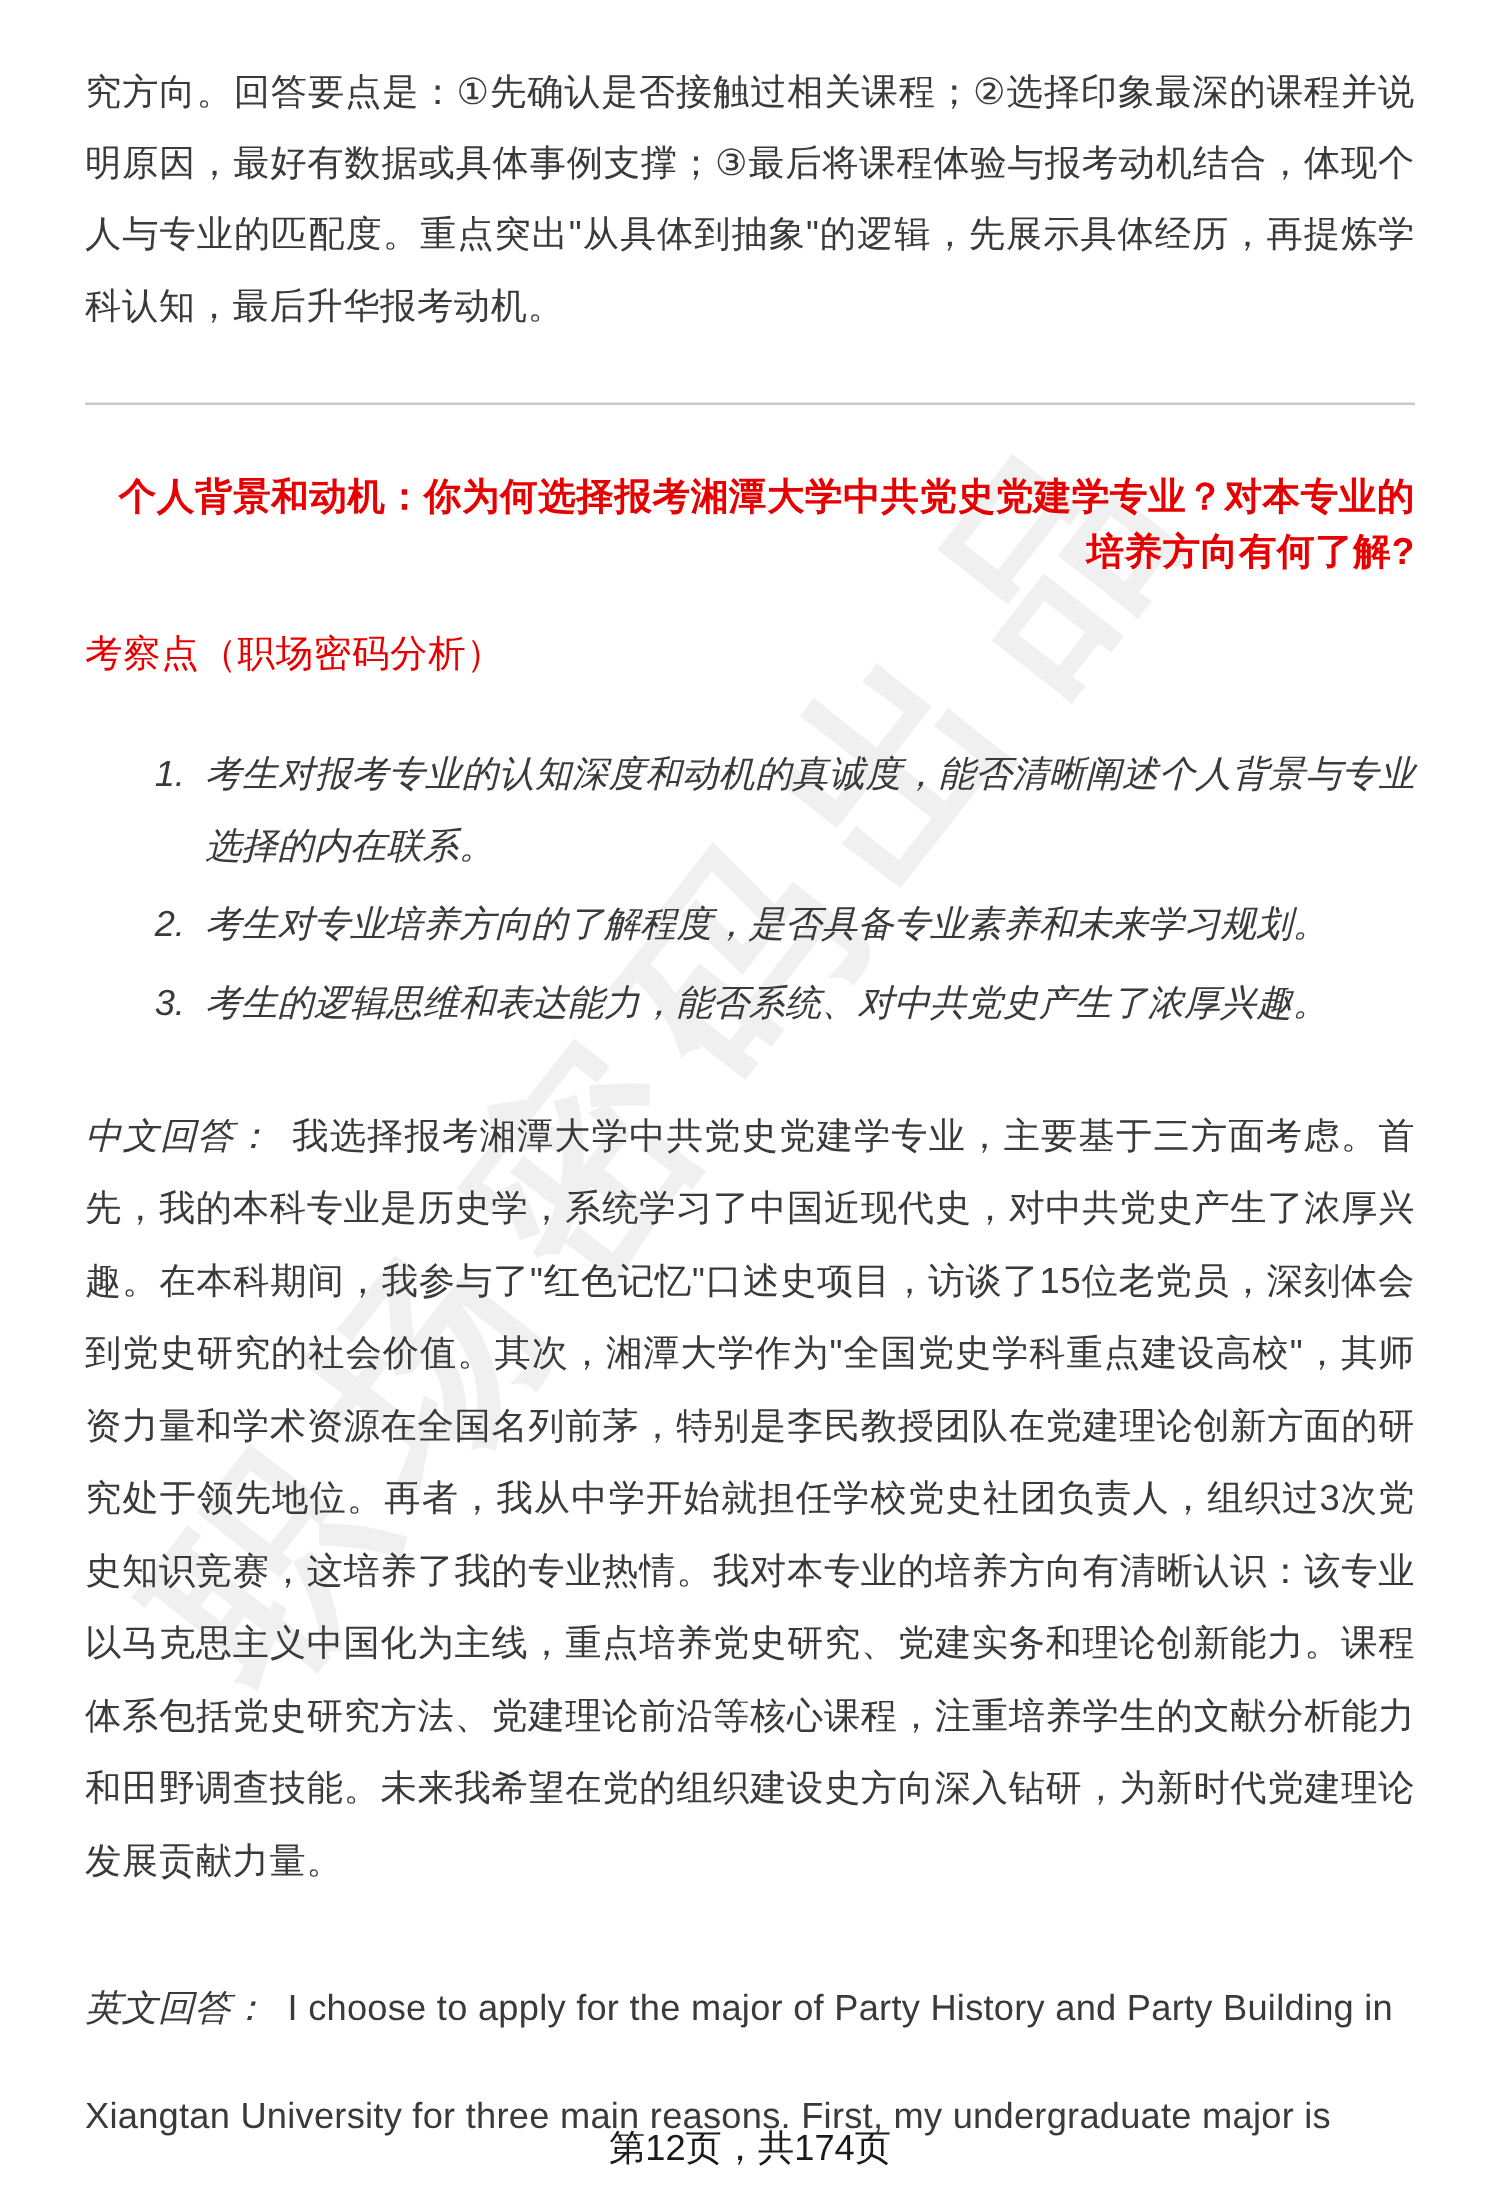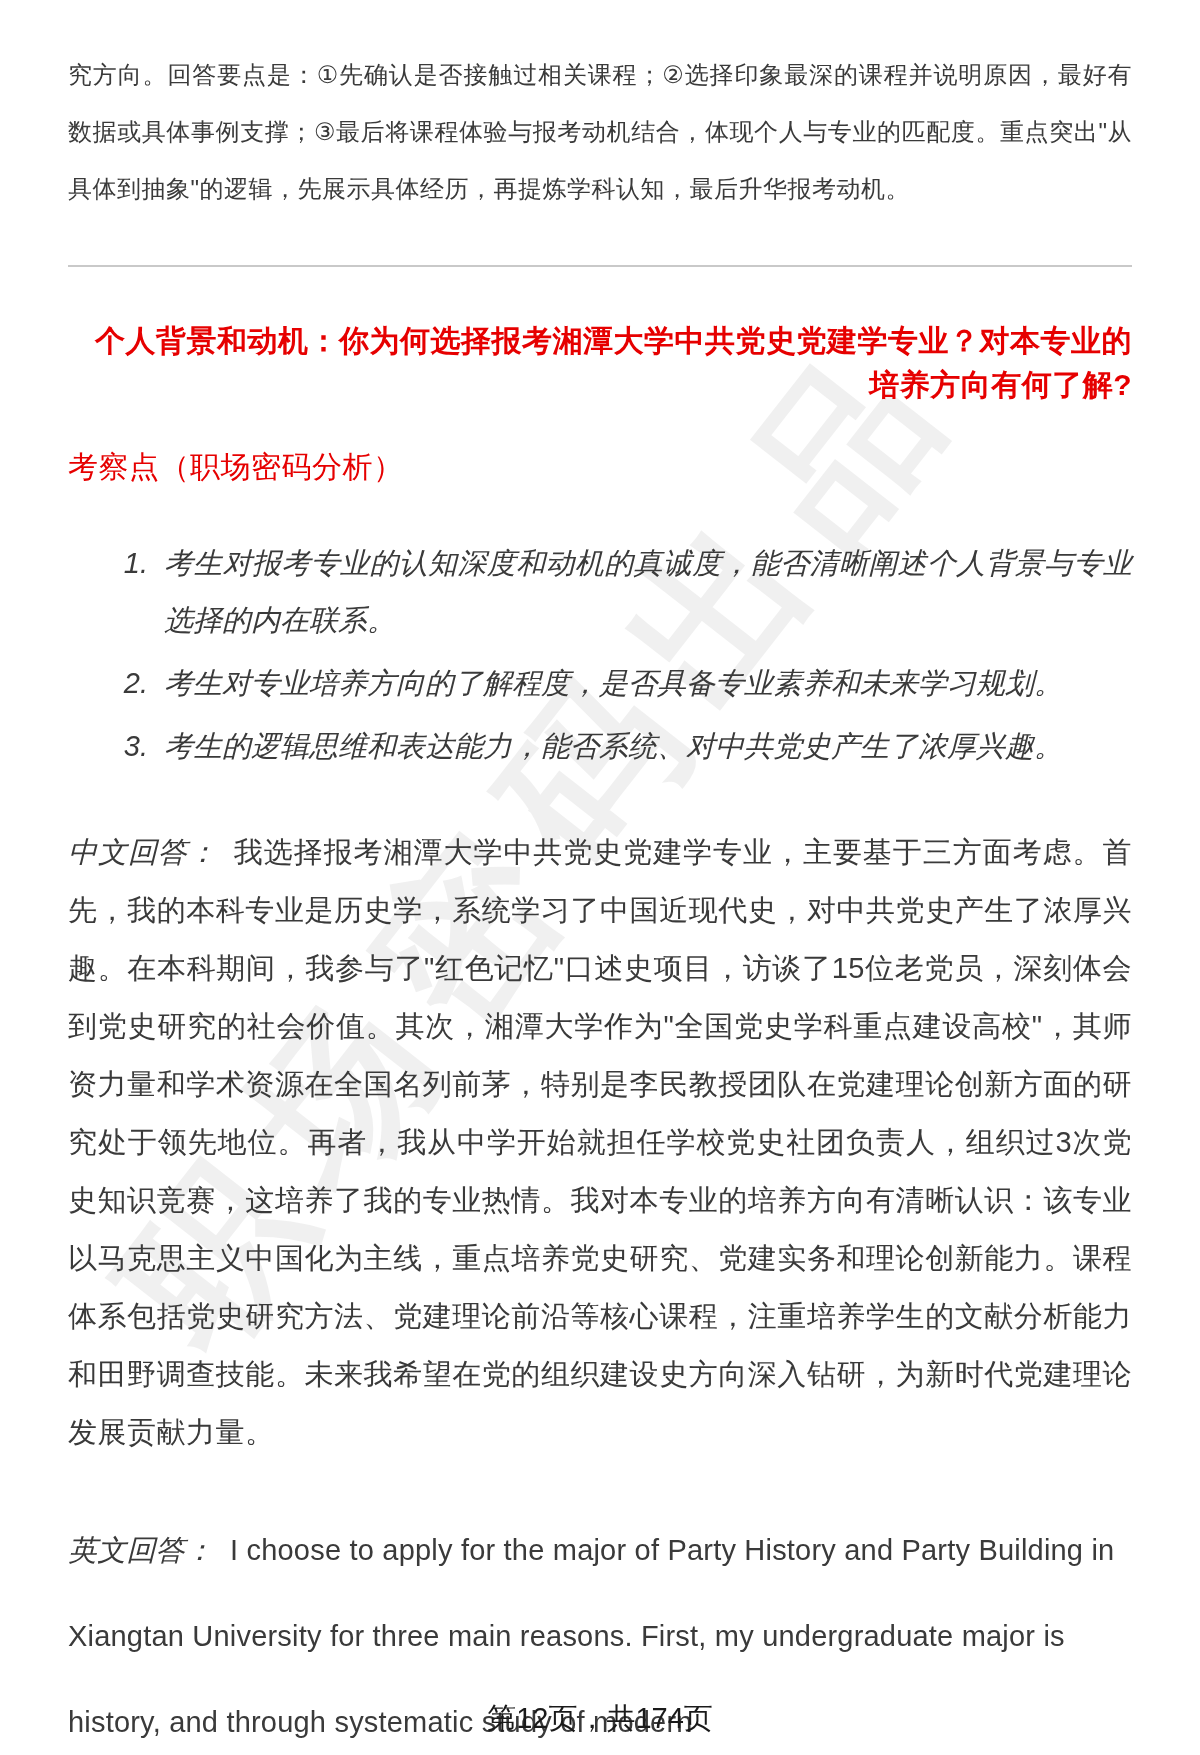--- a/index.html
+++ b/index.html
@@ -16,21 +16,21 @@
     overflow: hidden;
     font-family: "Liberation Sans", "DejaVu Sans", sans-serif;
     color: var(--text, #3a3a3a);
   }
   .content {
     position: relative;
     padding: 46px 68px 0 68px;
     z-index: 2;
   }
   .body-par {
-    font-size: 24px;
+    font-size: 29px;
     line-height: 57px;
     text-align: justify;
     margin: 0 0 40px 0;
     letter-spacing: 0.5px;
   }
   .divider {
     border: none;
     border-top: 2px solid #c9c9c9;
     margin: 48px 0 52px 0;
   }

